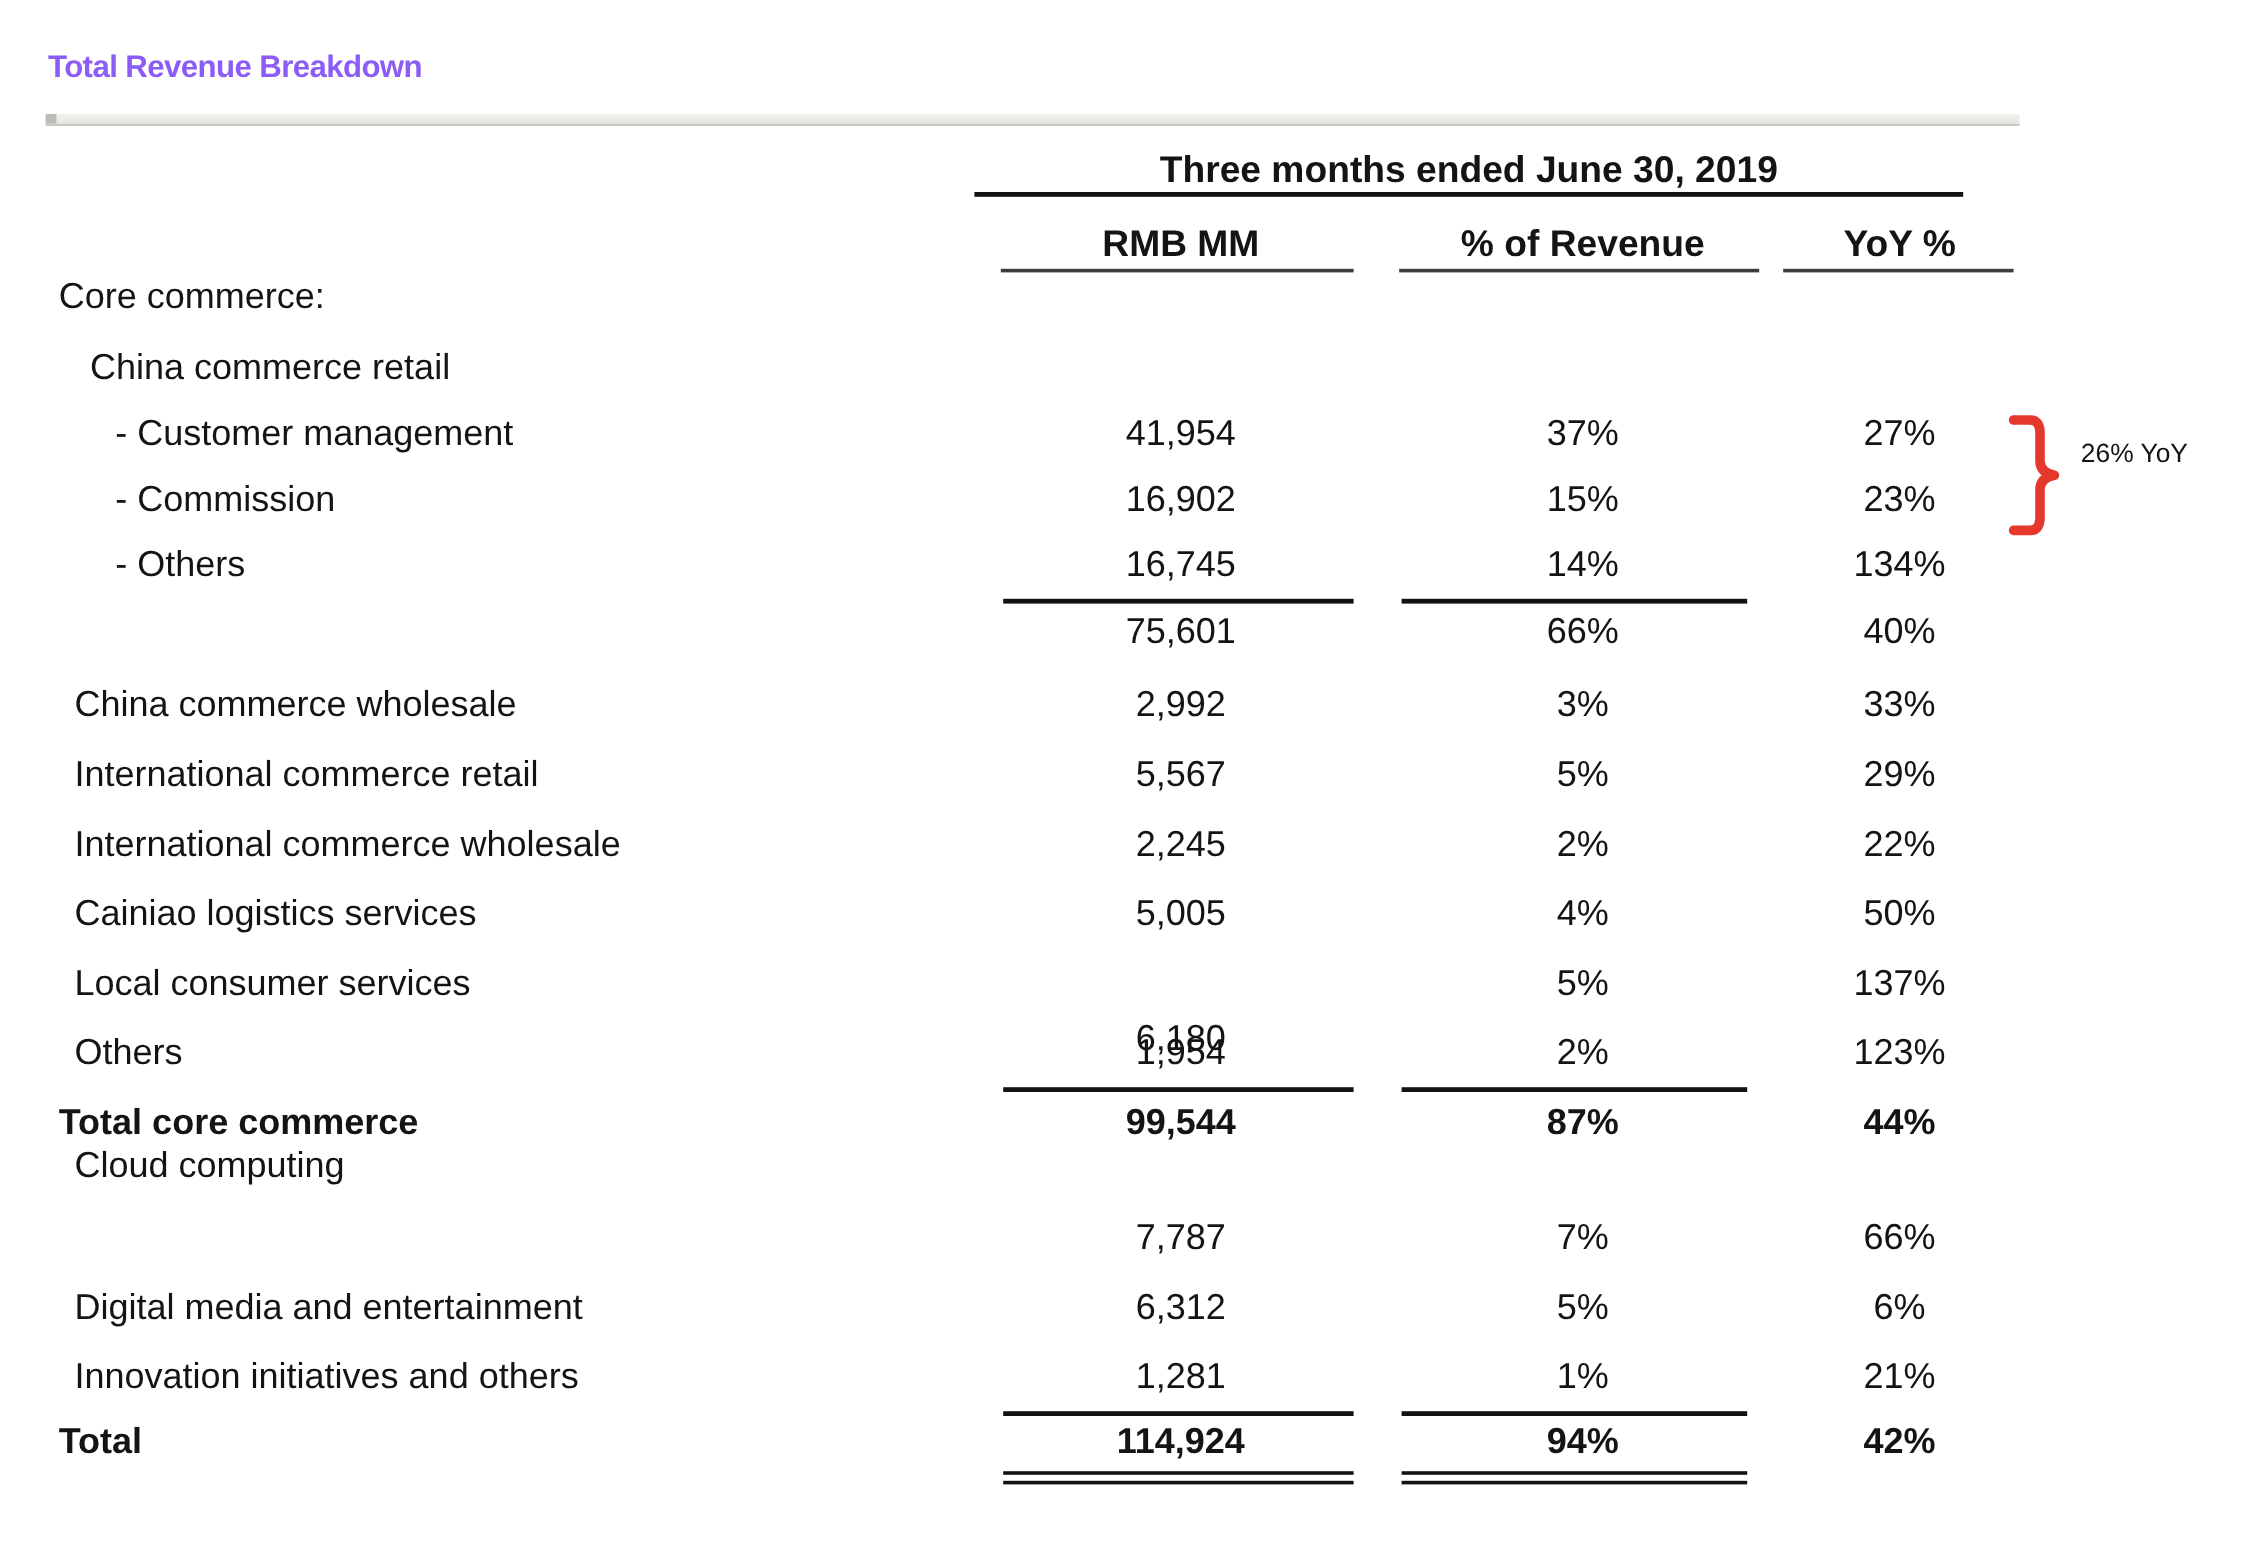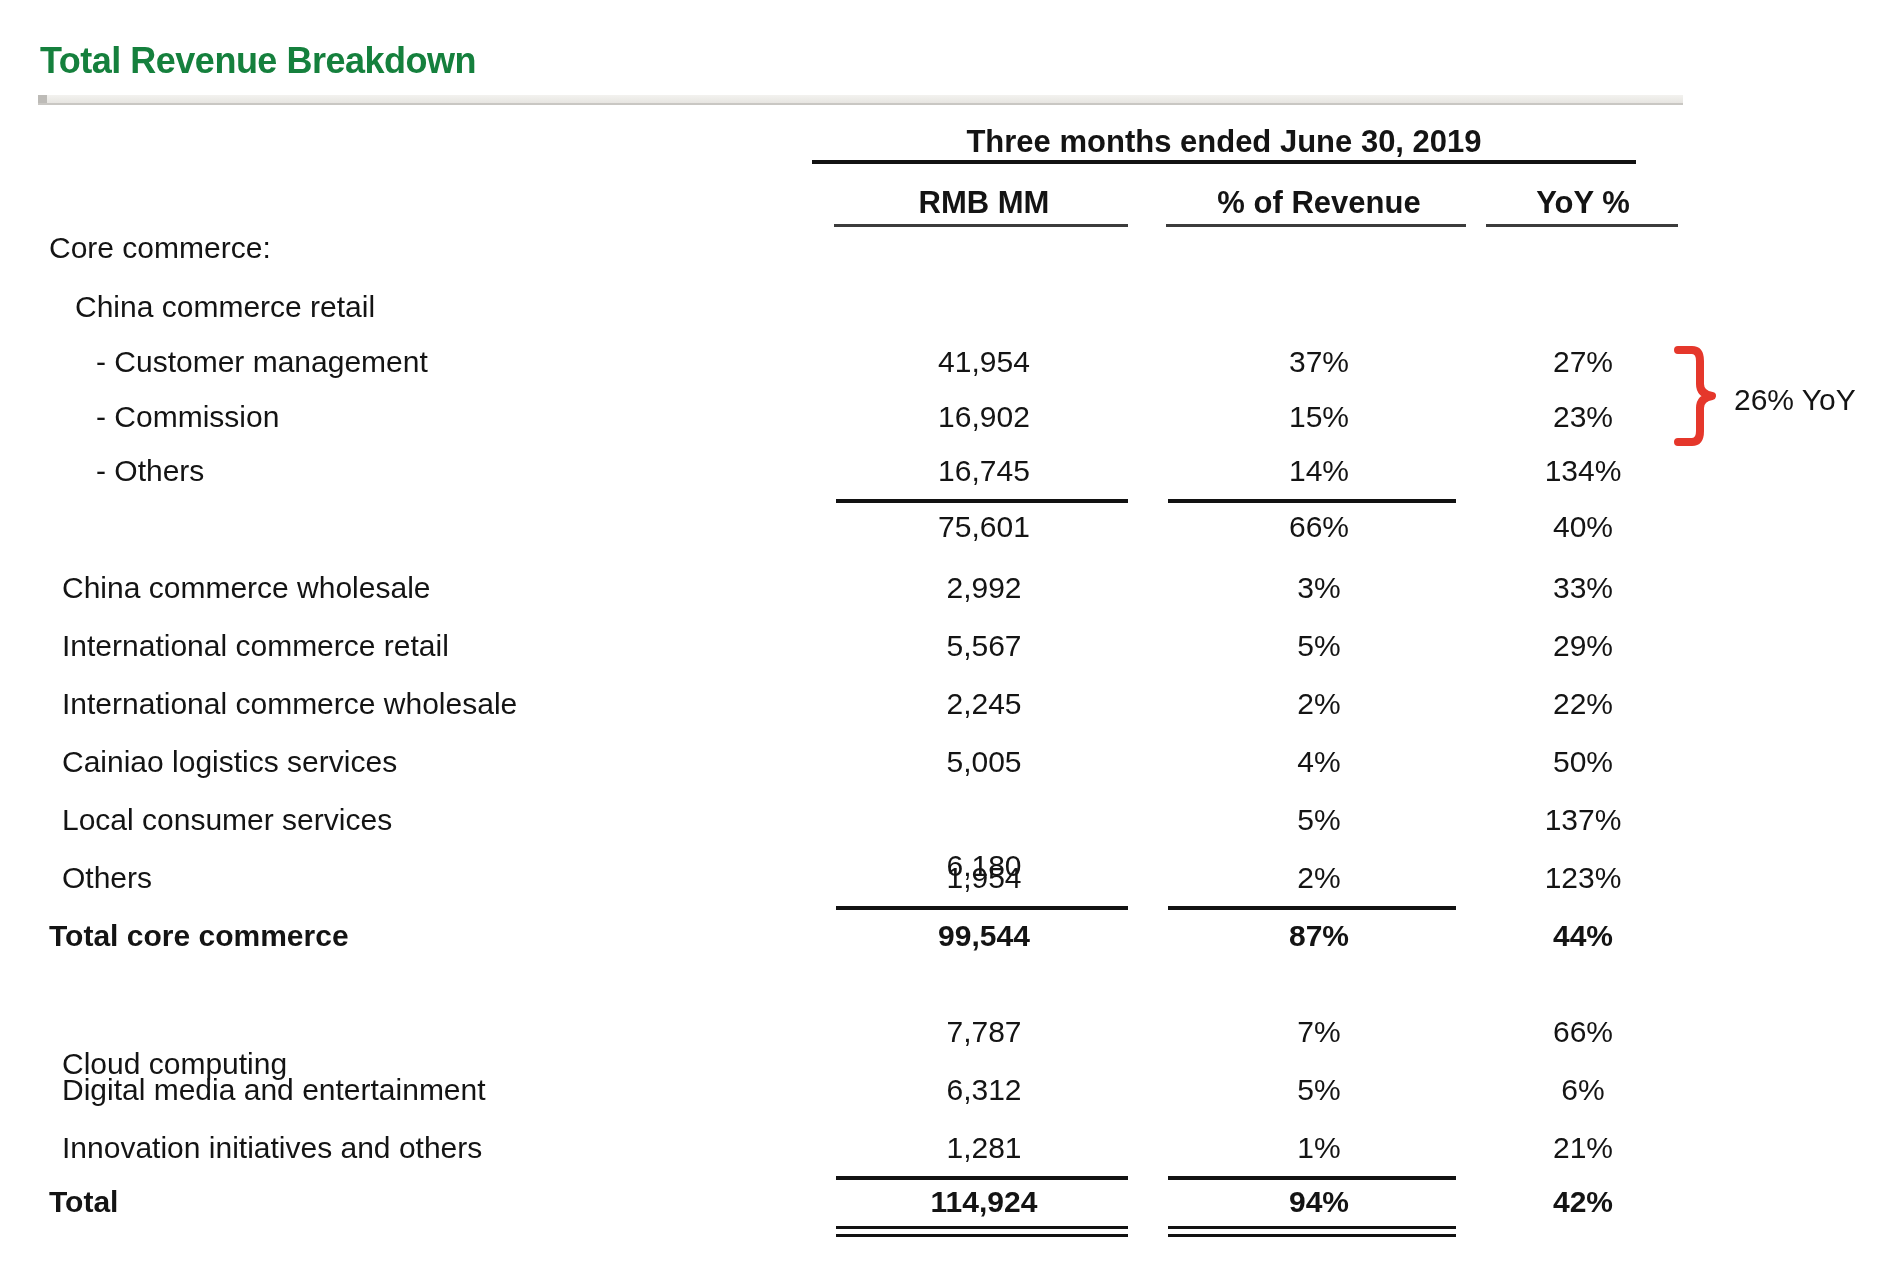--- a/index.html
+++ b/index.html
@@ -8,24 +8,24 @@
     background: #ffffff;
     font-family: "Liberation Sans", sans-serif;
     color: #141414;
     position: relative;
   }
   .stage { position: absolute; inset: 0; }
 
   .title {
     position: absolute;
     left: 40px; top: 40px;
-    font-size: 36px;
+    font-size: 26px;
     font-weight: bold;
     letter-spacing: -0.5px;
-    color: #15803d;
+    color: #8b5cf6;
     white-space: nowrap;
   }
   .divider {
     position: absolute;
     left: 38px; top: 95px;
     width: 1645px; height: 10px;
     background: linear-gradient(#f3f2ef, #e7e5e1);
     border-bottom: 2px solid #c9c7c3;
   }
   .divider::before {
@@ -80,23 +80,23 @@
     background: #121212;
   }
 
   .brace-svg {
     position: absolute;
     left: 1670px; top: 344px;
     width: 48px; height: 104px;
   }
   .annotation {
     position: absolute;
-    left: 1734px; top: 380px;
+    left: 1734px; top: 358px;
     height: 40px; line-height: 40px;
-    font-size: 30px;
+    font-size: 22px;
     white-space: nowrap;
   }
 </style>
 </head>
 <body>
 
 <div class="stage">
 
   <div class="title">Total Revenue Breakdown</div>
   <div class="divider"></div>
@@ -153,21 +153,21 @@
       <div class="row-label" style="left: 62px; top: 858px;">Others</div>
       <div class="cell c-rmb" style="top: 858px;">1,954</div>
       <div class="cell c-pct" style="top: 858px;">2%</div>
       <div class="cell c-yoy" style="top: 858px;">123%</div>
       <div class="body-rule" style="top: 906px; height: 4px; left: 836px; width: 292px;"></div>
       <div class="body-rule" style="top: 906px; height: 4px; left: 1168px; width: 288px;"></div>
       <div class="row-label bold" style="left: 49px; top: 916px;">Total core commerce</div>
       <div class="cell c-rmb bold" style="top: 916px;">99,544</div>
       <div class="cell c-pct bold" style="top: 916px;">87%</div>
       <div class="cell c-yoy bold" style="top: 916px;">44%</div>
-      <div class="row-label" style="left: 62px; top: 1044px;">Cloud computing</div>
+      <div class="row-label" style="left: 62px; top: 952px;">Cloud computing</div>
       <div class="cell c-rmb" style="top: 1012px;">7,787</div>
       <div class="cell c-pct" style="top: 1012px;">7%</div>
       <div class="cell c-yoy" style="top: 1012px;">66%</div>
       <div class="row-label" style="left: 62px; top: 1070px;">Digital media and entertainment</div>
       <div class="cell c-rmb" style="top: 1070px;">6,312</div>
       <div class="cell c-pct" style="top: 1070px;">5%</div>
       <div class="cell c-yoy" style="top: 1070px;">6%</div>
       <div class="row-label" style="left: 62px; top: 1128px;">Innovation initiatives and others</div>
       <div class="cell c-rmb" style="top: 1128px;">1,281</div>
       <div class="cell c-pct" style="top: 1128px;">1%</div>

